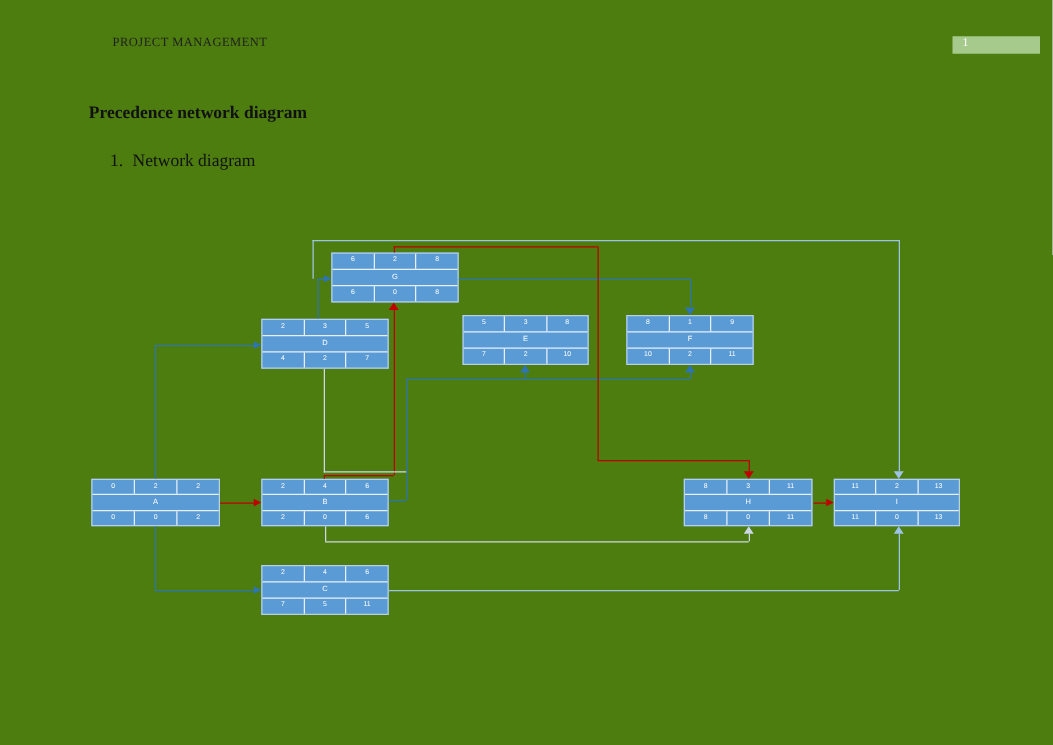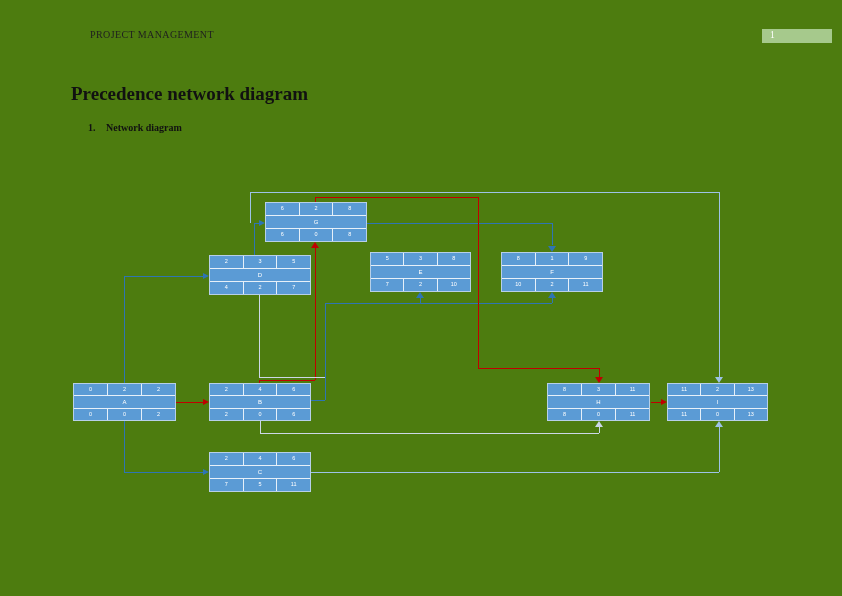--- a/index.html
+++ b/index.html
@@ -3,22 +3,22 @@
 <meta charset="utf-8">
 <style>
   html,body{margin:0;padding:0;background:#e9e9e9;}
   #page{position:relative;width:842px;height:596px;background:#4d7c0f;overflow:hidden;
         font-family:"Liberation Serif", serif;}
   
   #hdr-title{position:absolute;left:90px;top:29px;font-size:10px;letter-spacing:.4px;color:#1f1f1f;}
   #page-num{position:absolute;left:762px;top:29px;width:70px;height:14px;background:#a6c98c;}
   #page-num span{display:block;color:#ffffff;font-size:9.5px;padding:1px 0 0 8px;}
   
-  #doc-title{position:absolute;left:71px;top:83px;font-size:19px;font-weight:bold;color:#111;}
-  #sec{position:absolute;left:88px;top:122px;font-size:10px;font-weight:bold;color:#111;}
+  #doc-title{position:absolute;left:71px;top:83px;font-size:14px;font-weight:bold;color:#111;}
+  #sec{position:absolute;left:88px;top:122px;font-size:14px;font-weight:normal;color:#111;}
   #sec .num{display:inline-block;width:18px;}
   
   .node{position:absolute;background:#5b9bd5;border:1px solid #b7d0e8;box-sizing:border-box;
         display:flex;flex-direction:column;font-family:"Liberation Sans", sans-serif;}
   .nrow{display:flex;flex:1;}
   .nrow + .nrow{border-top:1px solid rgba(255,255,255,.85);}
   .ncell{flex:1;display:flex;align-items:center;justify-content:center;
          color:#ffffff;font-size:5.5px;line-height:1;}
   .ncell + .ncell{border-left:1px solid rgba(255,255,255,.85);}
   .nmid{font-size:6px;}

